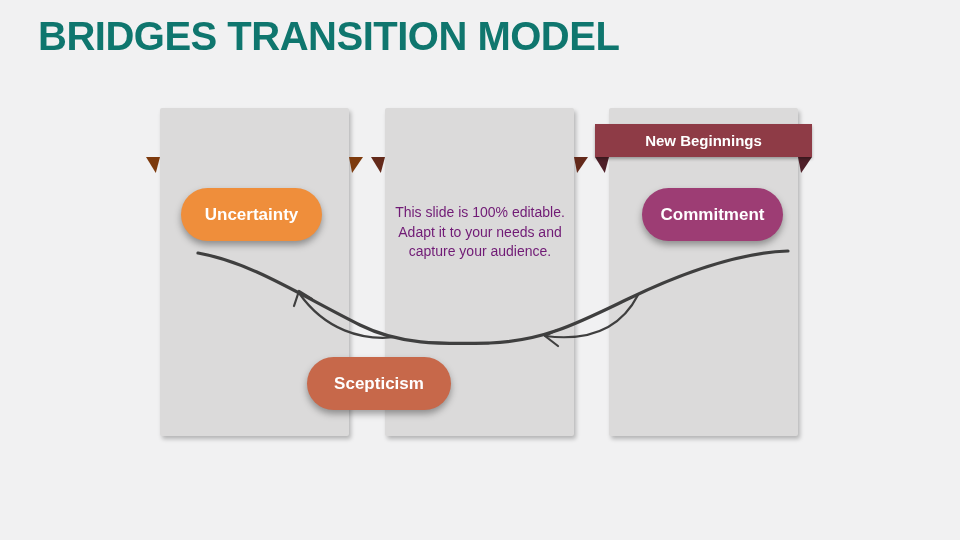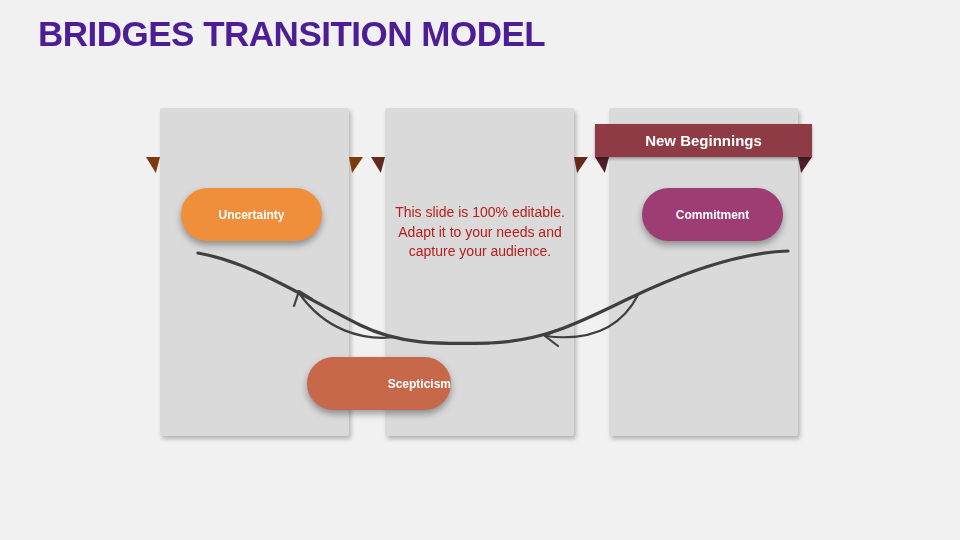--- a/index.html
+++ b/index.html
@@ -2,22 +2,22 @@
 <html><head>
 <meta charset="utf-8">
 <style>
   html,body{margin:0;padding:0;background:#f1f1f2;}
   .slide{
     position:relative;width:960px;height:540px;overflow:hidden;
     background:#f1f1f2;font-family:"Liberation Sans",sans-serif;
   }
   .title{
     position:absolute;left:38px;top:14px;
-    font-size:35px;font-weight:bold;letter-spacing:-0.5px;
-    color:#4c1d95;
+    font-size:40px;font-weight:bold;letter-spacing:-0.5px;
+    color:#0f766e;
   }
   .column{
     position:absolute;top:108px;width:189px;height:328px;
     background:#dbdada;border-radius:2px;
     box-shadow:2px 3px 4px rgba(0,0,0,0.25);
   }
   .col-1{left:160px;}
   .col-2{left:385px;}
   .col-3{left:609px;}
   .banner{
@@ -33,27 +33,27 @@
   .fold{
     position:absolute;top:157px;width:14px;height:16px;z-index:2;
   }
   .fold-left{clip-path:polygon(0 0,100% 0,70% 100%);}
   .fold-right{clip-path:polygon(0 0,100% 0,22% 100%);}
   .fold-1l{left:146px;} .fold-1r{left:349px;}
   .fold-2l{left:371px;} .fold-2r{left:574px;}
   .fold-3l{left:595px;} .fold-3r{left:798px;}
   .body-text{
     position:absolute;left:392px;top:203px;width:176px;
-    text-align:center;font-size:14px;line-height:19.5px;color:#b91c1c;
+    text-align:center;font-size:14px;line-height:19.5px;color:#701a75;
     z-index:2;
   }
   .pill{
     position:absolute;height:53px;border-radius:27px;
     display:flex;align-items:center;justify-content:center;
-    color:#ffffff;font-size:12px;font-weight:bold;
+    color:#ffffff;font-size:17px;font-weight:bold;
     box-shadow:0 4px 7px rgba(0,0,0,0.35);
     z-index:5;
   }
   .pill-uncertainty{left:181px;top:188px;width:141px;}
   .pill-commitment{left:642px;top:188px;width:141px;}
   .pill-scepticism{left:307px;top:357px;width:144px;}
   .pill-exploration{left:521px;top:357px;width:143px;}
   .curve-svg{
     position:absolute;left:0;top:0;width:960px;height:540px;
     pointer-events:none;z-index:4;
@@ -91,17 +91,17 @@
     <path stroke-width="2.2" d="M 638 295 C 622 326 592 342 545 336" stroke="#3f3f3f"></path>
     <path stroke-width="2.2" d="M 558 346 L 545 336 L 557 330" stroke="#3f3f3f"></path>
   </svg>
 
   <div class="pill pill-uncertainty" style="background-color: rgb(239, 142, 59);">
     <span>Uncertainty</span>
   </div>
   <div class="pill pill-commitment" style="background-color: rgb(157, 61, 116);">
     <span>Commitment</span>
   </div>
-  <div class="pill pill-scepticism" style="background-color: rgb(199, 104, 74); justify-content: flex-end;">
+  <div class="pill pill-scepticism" style="background-color: rgb(199, 104, 74);">
     <span>Scepticism</span>
   </div>
 
 </div>
 
 </body></html>

